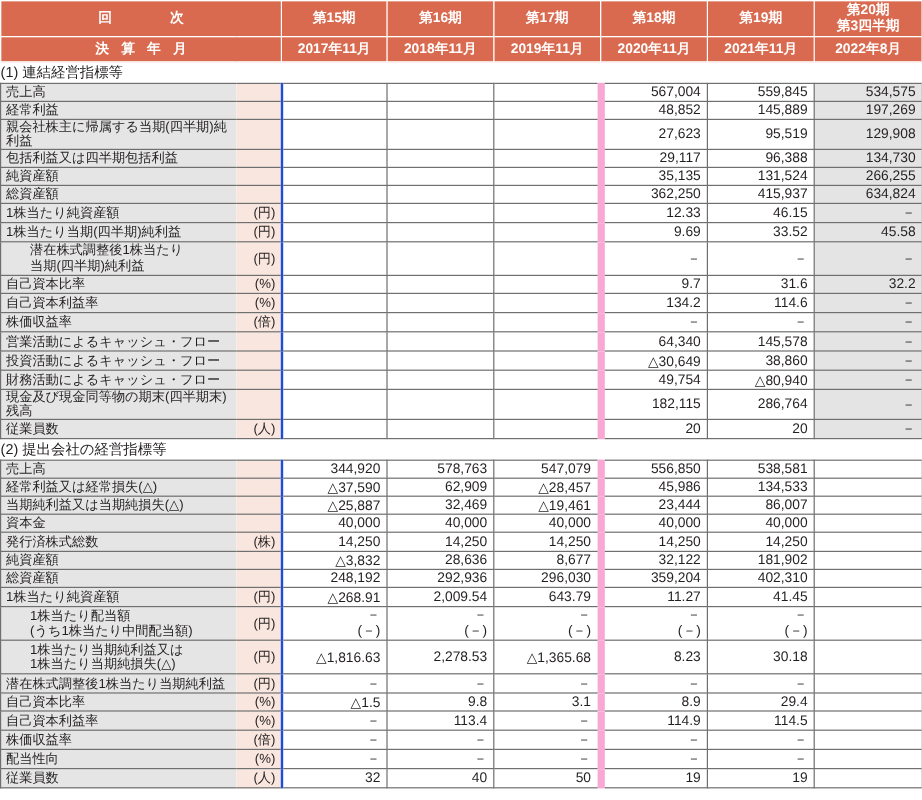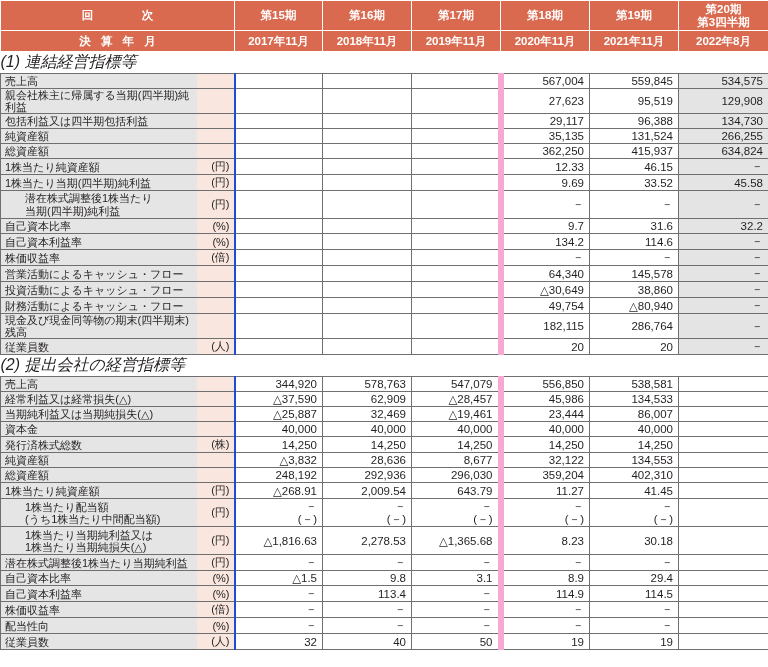--- a/index.html
+++ b/index.html
@@ -41,26 +41,25 @@
     letter-spacing:.30em;
     text-indent:.30em;
   }
   .hdr-2line{line-height:1.08;font-size:10.5px;}
   .hdr td.tall{height:30px;}
 
   
   .sect td{
     background:#ffffff;
     border:none;
-    font-size:16px;
+    font-size:12px;
     text-align:left;
     padding-left:2px;
     height:17px;
     color:#231f20;
-    font-style:italic;
   }
 
   
   .row td{
     border:1px solid #6f6f6f;
     height:15px;
     font-size:11px;
   }
   .row td.name{
     background:#e5e5e5;
@@ -148,20 +147,30 @@
           <td class="name">売上高</td>
           <td class="unit"></td>
           <td class="num sepleft"></td>
           <td class="num"></td>
           <td class="num sepright"></td>
           <td class="num">567,004</td>
           <td class="num">559,845</td>
           <td class="num shade">534,575</td>
         </tr>
         <tr class="row">
+          <td class="name">経常利益</td>
+          <td class="unit"></td>
+          <td class="num sepleft"></td>
+          <td class="num"></td>
+          <td class="num sepright"></td>
+          <td class="num">48,852</td>
+          <td class="num">145,889</td>
+          <td class="num shade">197,269</td>
+        </tr>
+        <tr class="row">
           <td class="name">親会社株主に帰属する当期(四半期)純利益</td>
           <td class="unit"></td>
           <td class="num sepleft"></td>
           <td class="num"></td>
           <td class="num sepright"></td>
           <td class="num">27,623</td>
           <td class="num">95,519</td>
           <td class="num shade">129,908</td>
         </tr>
         <tr class="row">
@@ -360,21 +369,21 @@
           <td class="num">14,250</td>
           <td class="num"></td>
         </tr>
         <tr class="row">
           <td class="name">純資産額</td>
           <td class="unit"></td>
           <td class="num sepleft">△3,832</td>
           <td class="num">28,636</td>
           <td class="num sepright">8,677</td>
           <td class="num">32,122</td>
-          <td class="num">134,553</td>
+          <td class="num">181,902</td>
           <td class="num"></td>
         </tr>
         <tr class="row">
           <td class="name">総資産額</td>
           <td class="unit"></td>
           <td class="num sepleft">248,192</td>
           <td class="num">292,936</td>
           <td class="num sepright">296,030</td>
           <td class="num">359,204</td>
           <td class="num">402,310</td>

